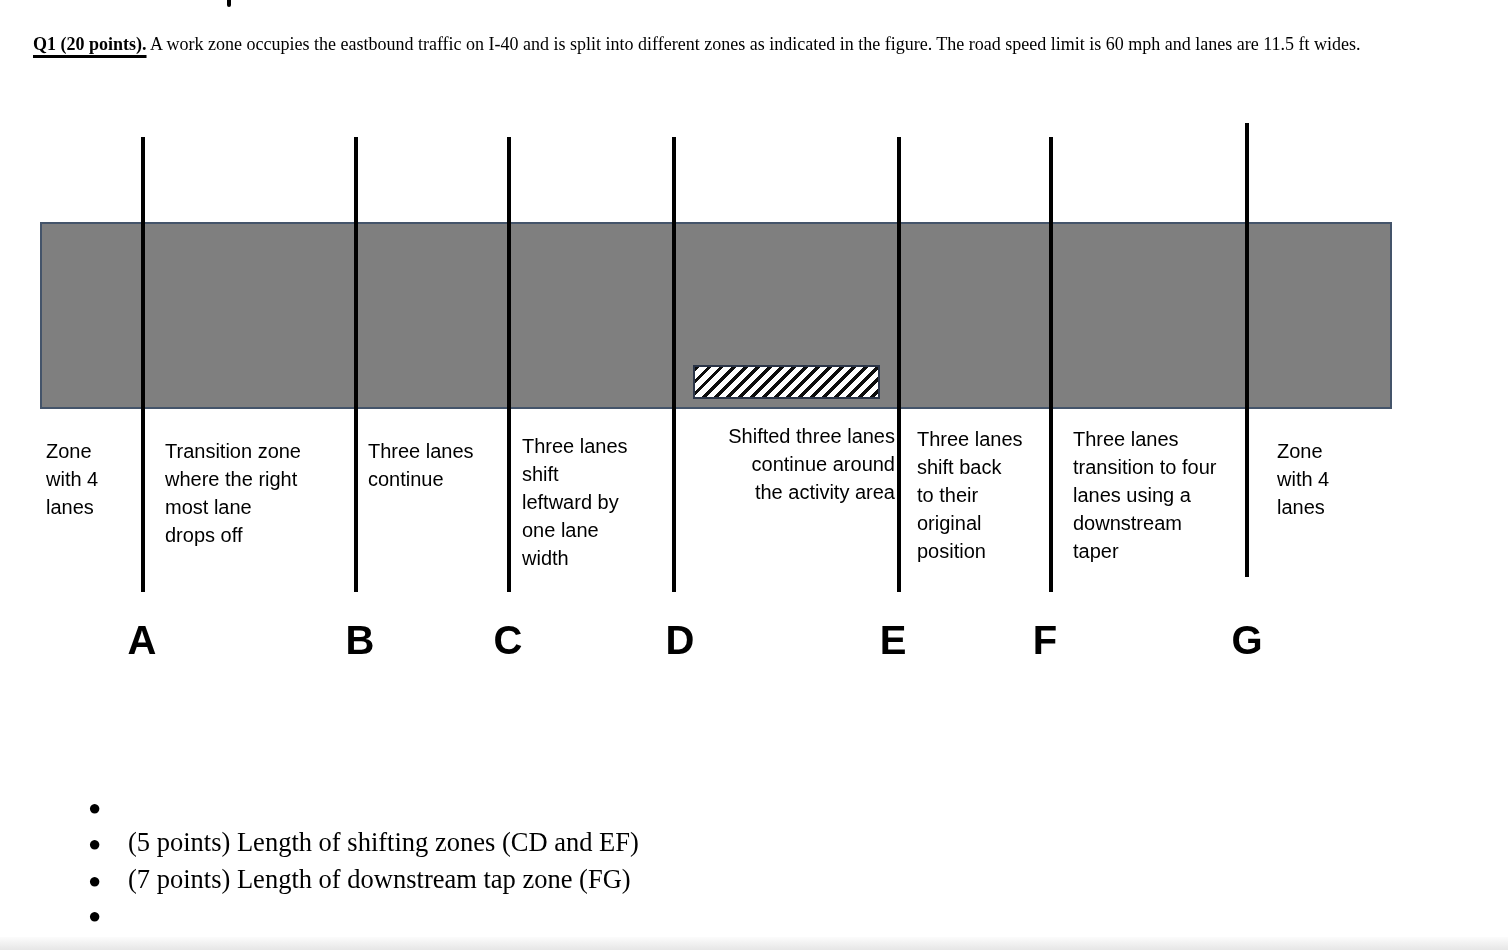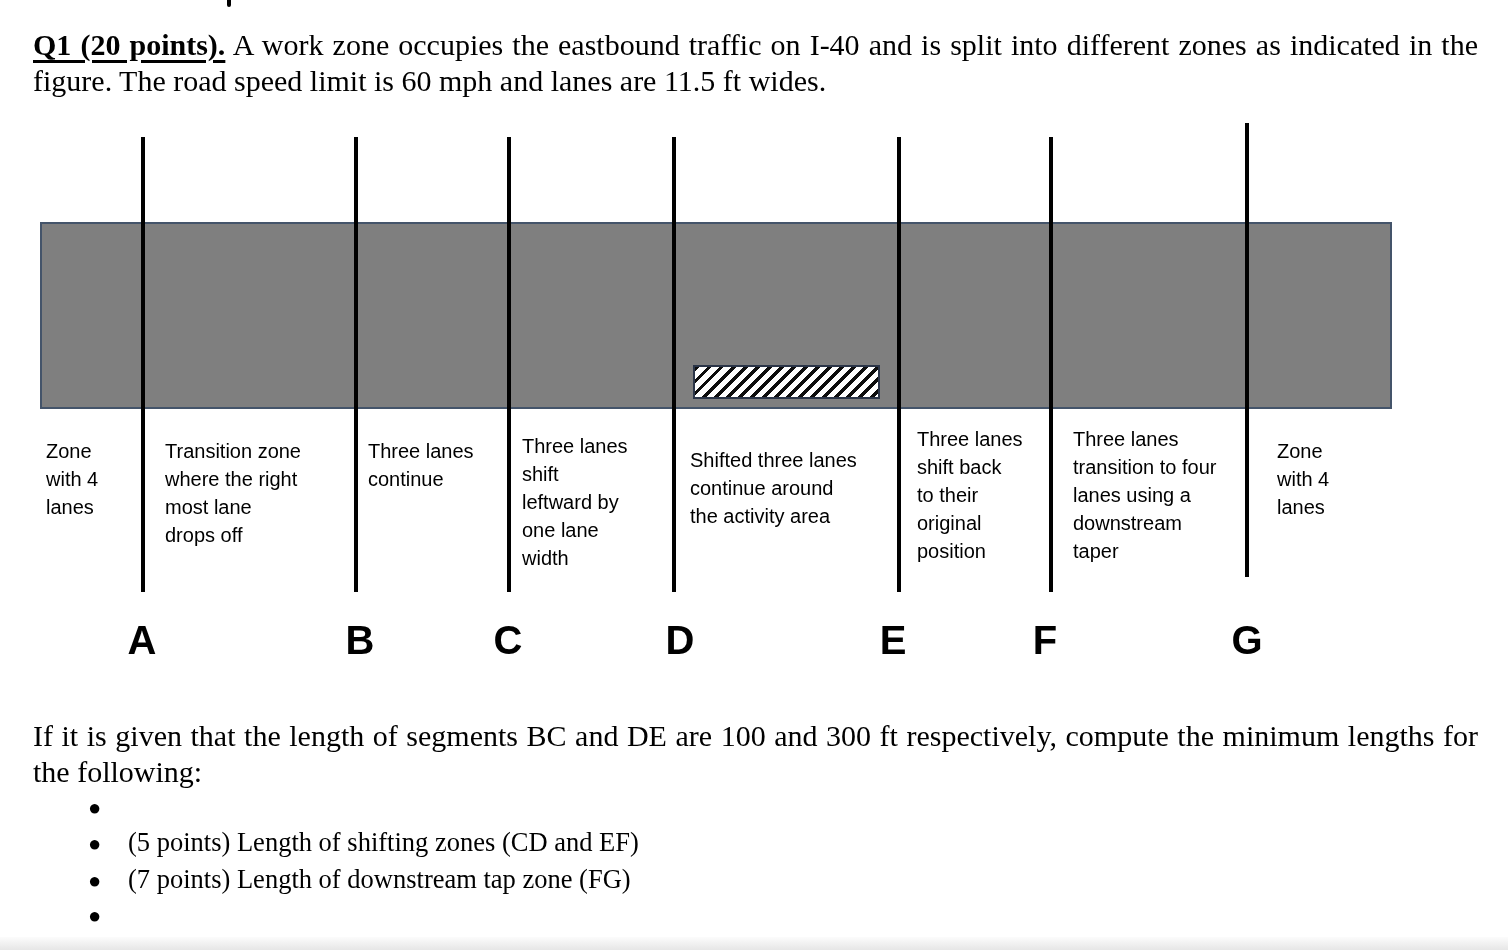--- a/index.html
+++ b/index.html
@@ -10,21 +10,21 @@
     background: #ffffff;
     overflow: hidden;
     font-family: "Liberation Serif", "DejaVu Serif", serif;
     color: #000000;
   }
   
   .para {
     position: absolute;
     left: 33px;
     width: 1445px;
-    font-size: 30px;
+    font-size: 18px;
     line-height: 35.5px;
     text-align: justify;
     color: #000000;
   }
   .q-label {
     font-weight: bold;
     text-decoration: underline;
     text-decoration-thickness: 2.5px;
     text-underline-offset: 5px;
   }
@@ -137,21 +137,21 @@
 where the right
 most lane
 drops off</div>
     <div class="zone-desc" style="left:368px;top:437px;width:145px;">Three lanes
 continue</div>
     <div class="zone-desc" style="left:522px;top:432px;width:150px;">Three lanes
 shift
 leftward by
 one lane
 width</div>
-    <div class="zone-desc" style="left:690px;top:446px;width:205px;">Shifted three lanes
+    <div class="zone-desc" style="left:690px;top:422px;width:205px;text-align:right;">Shifted three lanes
 continue around
 the activity area</div>
     <div class="zone-desc" style="left:917px;top:425px;width:135px;">Three lanes
 shift back
 to their
 original
 position</div>
     <div class="zone-desc" style="left:1073px;top:425px;width:175px;">Three lanes
 transition to four
 lanes using a
@@ -164,21 +164,20 @@
     <div class="boundary-label" style="left:142px;">A</div>
     <div class="boundary-label" style="left:360px;">B</div>
     <div class="boundary-label" style="left:508px;">C</div>
     <div class="boundary-label" style="left:680px;">D</div>
     <div class="boundary-label" style="left:893px;">E</div>
     <div class="boundary-label" style="left:1045px;">F</div>
     <div class="boundary-label" style="left:1247px;">G</div>
 
   </div>
 
-  <div class="para" style="top:718px;">If it is given that the length of segments BC and DE are 100 and 300 ft respectively, compute the minimum lengths for the following:</div>
 
   <div class="bullets">
     <div class="bullet-row">
       <span class="bullet-dot">●</span>
     </div>
     <div class="bullet-row">
       <span class="bullet-dot">●</span>
       <span>(5 points) Length of shifting zones (CD and EF)</span>
     </div>
     <div class="bullet-row">

